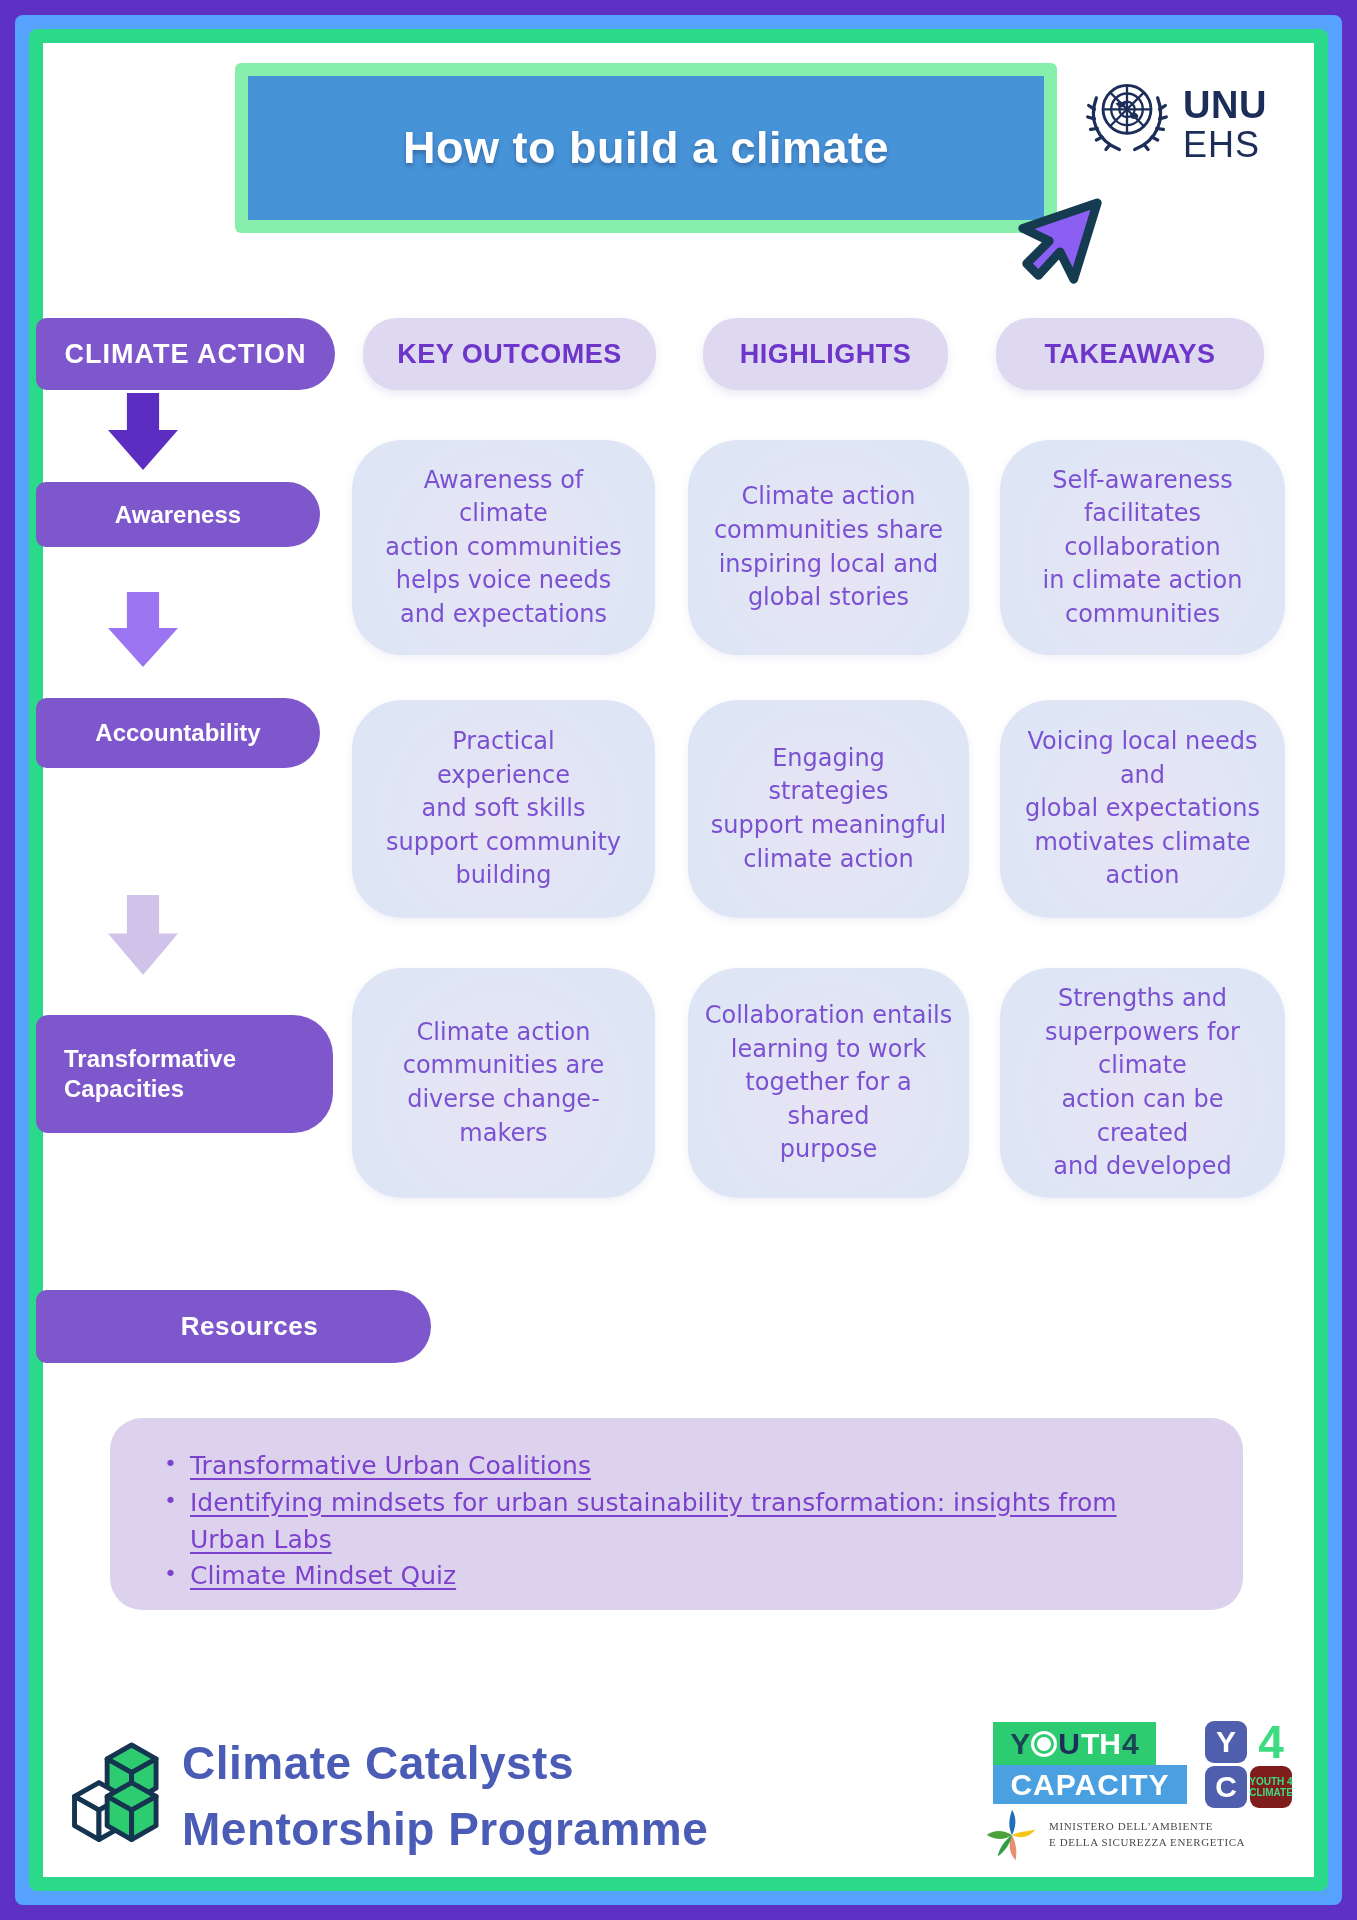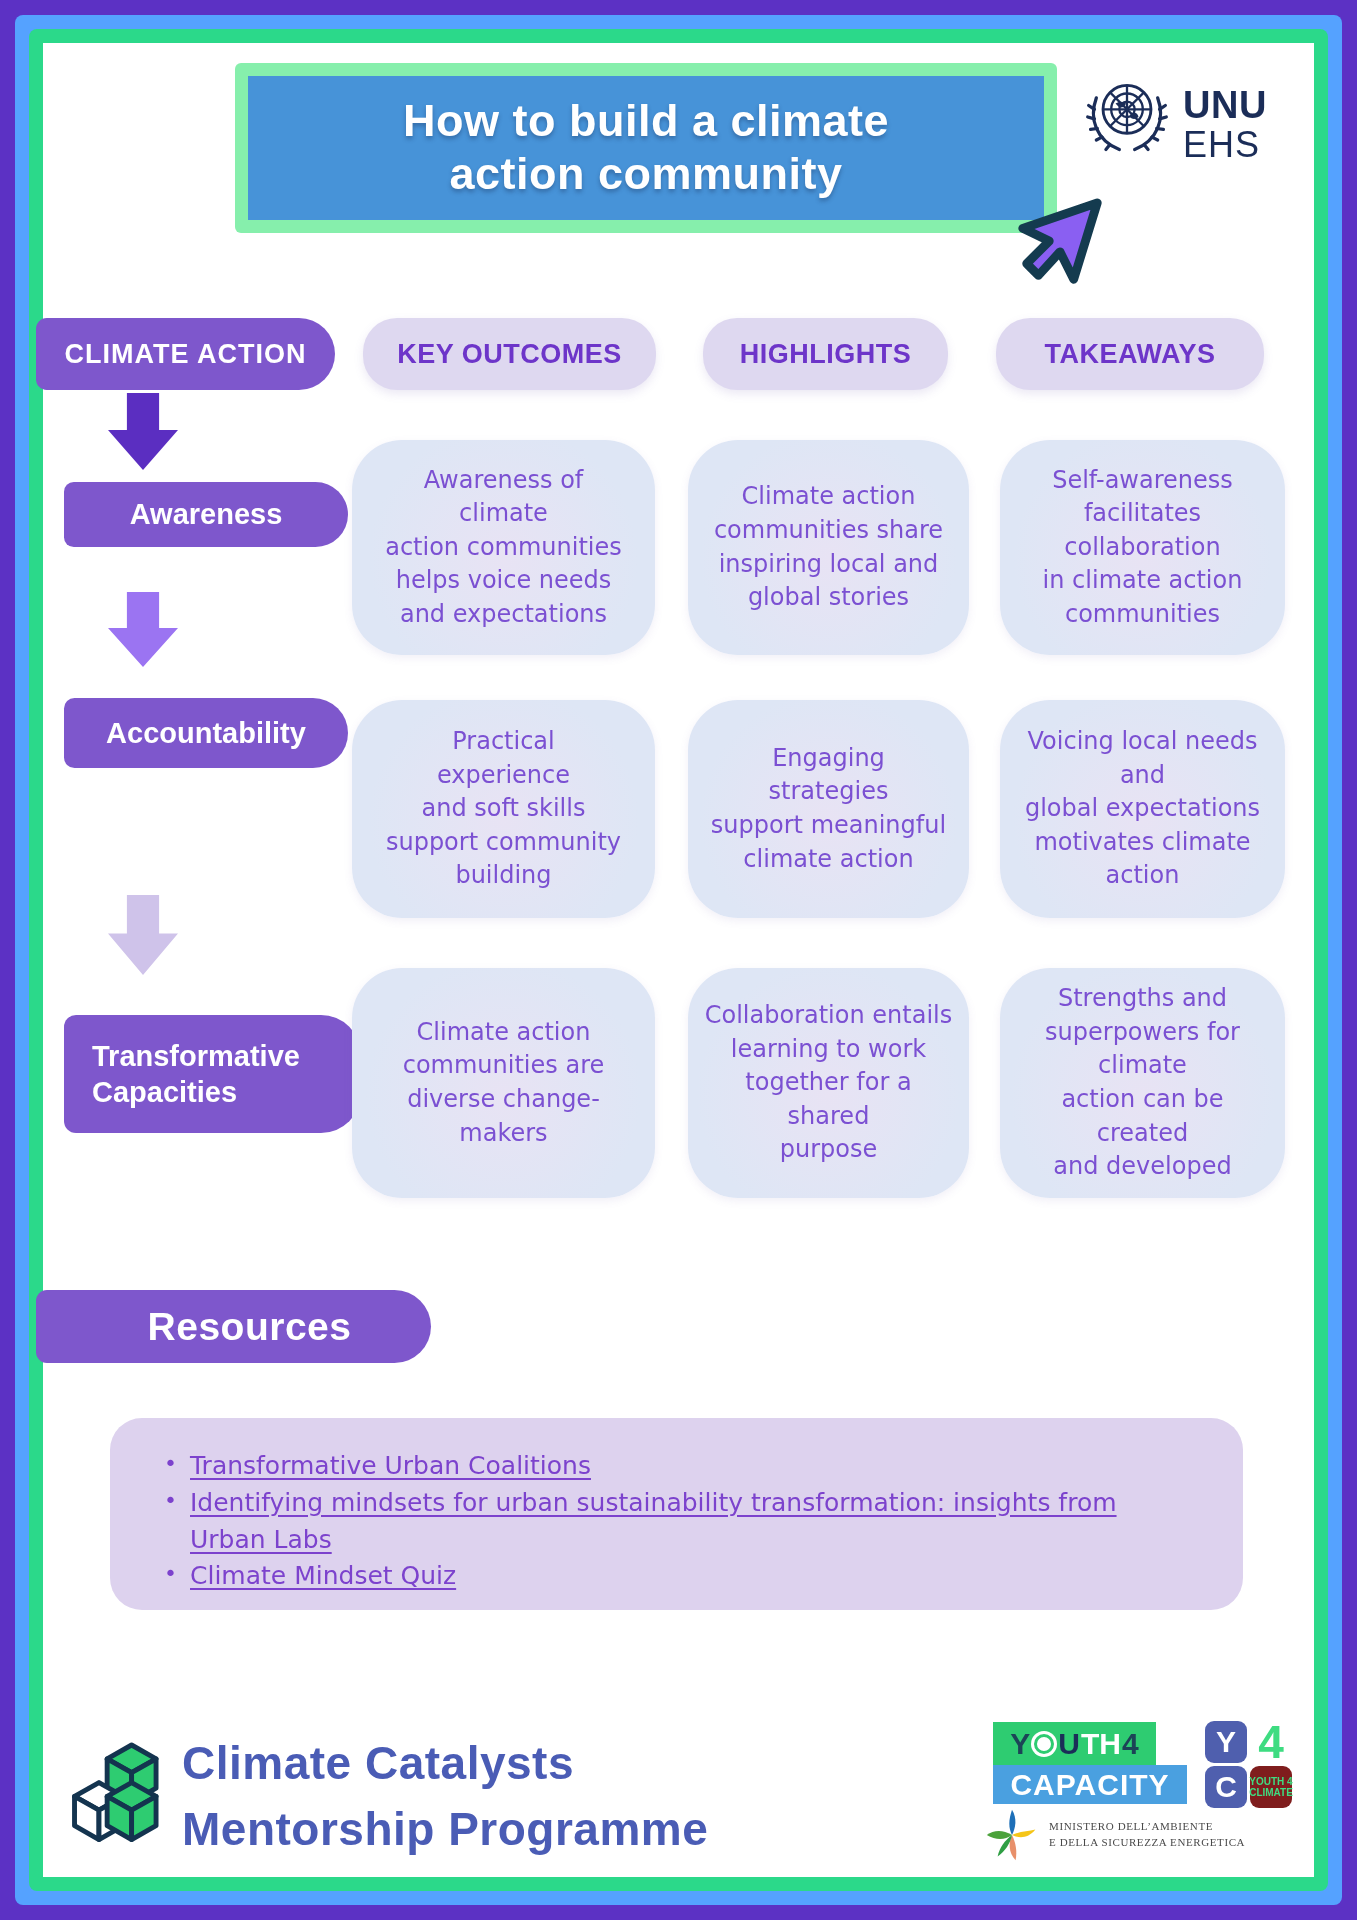--- a/index.html
+++ b/index.html
@@ -29,21 +29,21 @@
         font-weight:bold;box-sizing:border-box;}
   .pill-purple{background:#7e57cc;color:#fff;border-radius:12px 40px 40px 12px;}
   .pill-light{background:#ded8f0;color:#6d35c9;border-radius:34px;box-shadow:0 4px 10px rgba(120,100,180,.15);}
 
   .corner-pill{left:-7px;top:275px;width:299px;height:72px;font-size:27px;letter-spacing:1px;}
   .col-pill{top:275px;height:72px;font-size:27px;letter-spacing:.5px;}
   .col-pill.c1{left:320px;width:293px;}
   .col-pill.c2{left:660px;width:245px;}
   .col-pill.c3{left:953px;width:268px;}
 
-  .row-pill{left:-7px;font-size:29px;margin-left:28px;}
+  .row-pill{left:-7px;font-size:24px;}
   .row-pill.r1{top:439px;width:284px;height:65px;}
   .row-pill.r2{top:655px;width:284px;height:70px;}
   .row-pill.r3{top:972px;width:297px;height:118px;justify-content:flex-start;padding-left:28px;
                line-height:1.25;text-align:left;}
 
   .down-arrow{position:absolute;left:65px;width:70px;
               clip-path:polygon(27% 0,73% 0,73% 48%,100% 48%,50% 100%,0 48%,27% 48%);}
   .arrow1{top:350px;height:77px;background:#5b2ec1;}
   .arrow2{top:549px;height:75px;background:#9b74f2;}
   .arrow3{top:852px;height:80px;background:#cfc3ea;}
@@ -52,21 +52,21 @@
   .cell{position:absolute;border-radius:50px;
         background:radial-gradient(circle at 50% 55%, #e8e3f4 0%, #dee6f5 70%);
         color:#7b50d2;font-size:24px;line-height:1.4;text-align:center;
         display:flex;align-items:center;justify-content:center;
         white-space:pre-line;font-family:"DejaVu Sans","Liberation Sans",sans-serif;
         box-shadow:0 3px 8px rgba(120,100,180,.10);}
   .col1{left:309px;width:303px;}  .col2{left:645px;width:281px;}  .col3{left:957px;width:285px;}
   .row1{top:397px;height:215px;}  .row2{top:657px;height:218px;}  .row3{top:925px;height:230px;}
 
   
-  .resources-pill{left:-7px;top:1247px;width:395px;height:73px;font-size:39px;letter-spacing:.5px;padding-left:32px;}
+  .resources-pill{left:-7px;top:1247px;width:395px;height:73px;font-size:26px;letter-spacing:.5px;padding-left:32px;}
   .resources-box{position:absolute;left:67px;top:1375px;width:1133px;height:192px;background:#ddd2ee;
                  border-radius:32px;box-sizing:border-box;padding:30px 46px;}
   .resources-box ul{margin:0;padding:0;list-style:none;}
   .resources-box li{position:relative;padding-left:34px;color:#7c42cd;font-size:25px;line-height:1.47;
                     font-family:"DejaVu Sans","Liberation Sans",sans-serif;}
   .resources-box li::before{content:"•";position:absolute;left:8px;top:0;color:#7c42cd;font-size:22px;}
   .resources-box a{color:#7c42cd;text-decoration:underline;text-underline-offset:4px;cursor:pointer;}
 
   
   .cubes{position:absolute;left:25px;top:1690px;width:106px;height:130px;}
@@ -99,21 +99,20 @@
 <body>
 
 <div class="page">
   <div class="frame-blue"></div>
   <div class="frame-green"></div>
   <div class="content">
 
     <div class="title-box">
       <div class="title-inner">
         <div>How to build a climate</div>
-        <div>action community</div>
       </div>
     </div>
 
     <svg class="cursor" viewBox="0 0 100 100">
       <path d="M12 8 L88 34 L61 47 L84 70 L72 82 L50 58 L36 86 Z" fill="#8a5ff2" stroke="#143b4f" stroke-width="9" stroke-linejoin="round" transform="translate(100,0) scale(-1,1)"></path>
     </svg>
 
     <div class="unu">
       <svg class="unu-emblem" viewBox="0 0 96 96">
         <g stroke="#1b2d58" fill="none" stroke-width="2.4">

